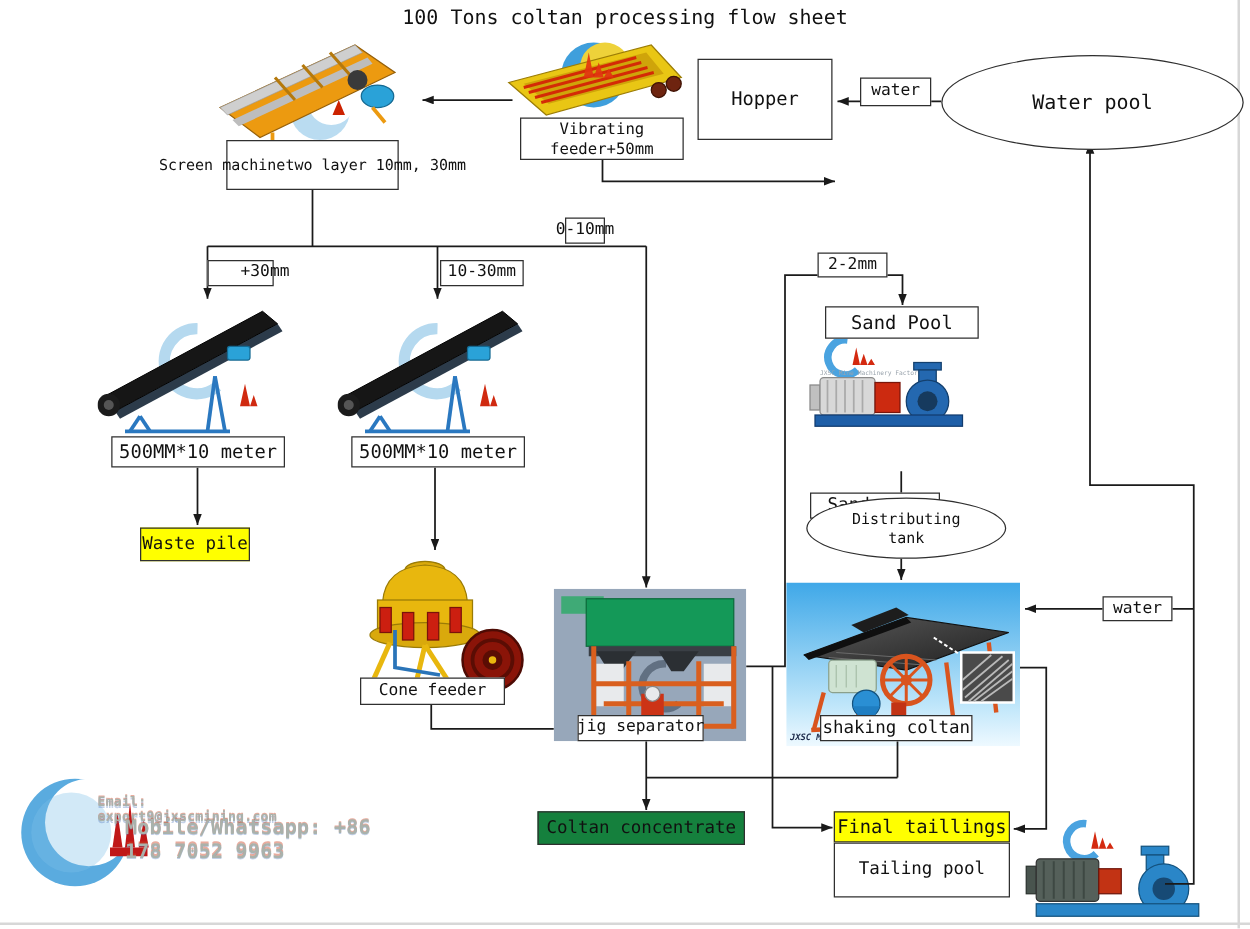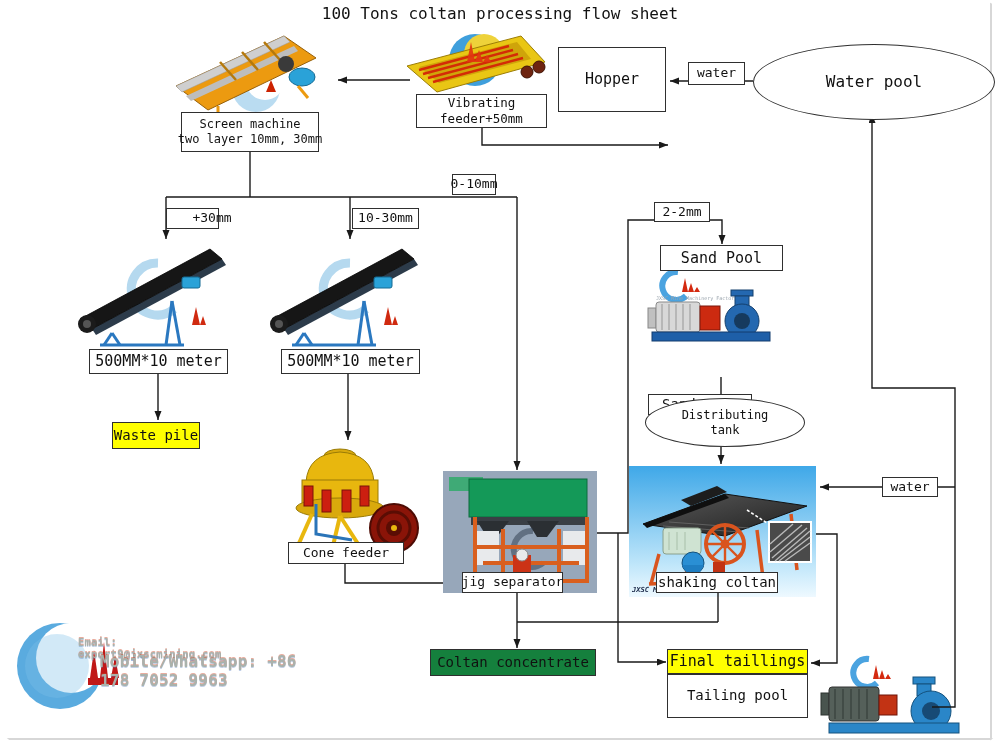--- a/index.html
+++ b/index.html
@@ -1,17 +1,17 @@
 <!DOCTYPE html>
 <html><head>
 <meta charset="utf-8">
 <style>
   html,body{margin:0;padding:0;background:#fff;}
   body{font-family:"DejaVu Sans Mono","Liberation Mono",monospace;color:#111;}
-  #canvas{position:relative;width:1000px;height:743px;background:#fff;overflow:hidden;border-radius:20px;}
+  #canvas{position:relative;width:1000px;height:743px;background:#fff;overflow:hidden;}
   .abs{position:absolute;}
   .box{position:absolute;background:#fff;border:1.4px solid #2f2f2f;display:flex;align-items:center;justify-content:center;text-align:center;line-height:1.25;z-index:30;box-sizing:border-box;white-space:nowrap;}
   .ellipse{border-radius:50%;}
   .ybox{background:#ffff00;}
   .gbox{background:#00ff00;}
   .img{position:absolute;z-index:10;}
   .img svg{display:block;}
   #wires{position:absolute;left:0;top:0;z-index:20;}
   .edgeline{position:absolute;background:#d7d7d7;z-index:5;}
   .contact-text{font-weight:bold;color:#a9b2ac;text-shadow:0 -1px 0 rgba(205,70,40,0.45),0 1px 0 rgba(80,120,190,0.35);letter-spacing:0.2px;}
@@ -300,38 +300,38 @@
         <rect x="80" y="70" width="30" height="7"></rect>
         <polygon points="82,70 86,42 90,70"></polygon>
         <polygon points="92,70 96,34 100,70"></polygon>
         <polygon points="103,70 107,48 111,70"></polygon>
       </g>
     </svg>
     <div class="abs contact-text" style="left:70px;top:28px;width:180px;font-size:10.5px;">Email: export9@jxscmining.com</div>
     <div class="abs contact-text" style="left:52px;top:44px;width:200px;font-size:16px;margin-left:40px;">Mobile/Whatsapp: +86 178 7052 9963</div>
   </div>
 
-  <div class="box" style="left:181px;top:112px;width:138px;height:40px;font-size:12px;flex-direction:column;">
+  <div class="box" style="left:181px;top:112px;width:138px;height:40px;font-size:12px;flex-direction:row;">
     <span>Screen machine</span>
     <span>two layer 10mm, 30mm</span>
   </div>
 
   <div class="box" style="left:416px;top:94px;width:131px;height:34px;font-size:12.5px;flex-direction:column;">
     <span>Vibrating</span>
     <span>feeder+50mm</span>
   </div>
 
   <div class="box" style="left:558px;top:47px;width:108px;height:65px;font-size:15px;">Hopper</div>
 
   <div class="box" style="left:688px;top:62px;width:57px;height:23px;font-size:13px;">water</div>
 
   <div class="box ellipse" style="left:753px;top:44px;width:242px;height:76px;font-size:16px;">Water pool</div>
 
 
-  <div class="box" style="left:452px;top:174px;width:44px;height:21px;font-size:13px;">0-10mm</div>
+  <div class="box" style="left:452px;top:174px;width:32px;height:21px;font-size:13px;">0-10mm</div>
 
   <div class="box" style="left:166px;top:208px;width:53px;height:21px;font-size:13px;padding-left:39px;">+30mm</div>
 
   <div class="box" style="left:352px;top:208px;width:67px;height:21px;font-size:13px;">10-30mm</div>
 
   <div class="box" style="left:654px;top:202px;width:56px;height:20px;font-size:13px;">2-2mm</div>
 
   <div class="box" style="left:660px;top:245px;width:123px;height:26px;font-size:15px;">Sand Pool</div>
 
   <div class="box" style="left:648px;top:356px;width:104px;height:21px;font-size:14px;margin-top:38px;">Sand pump</div>

